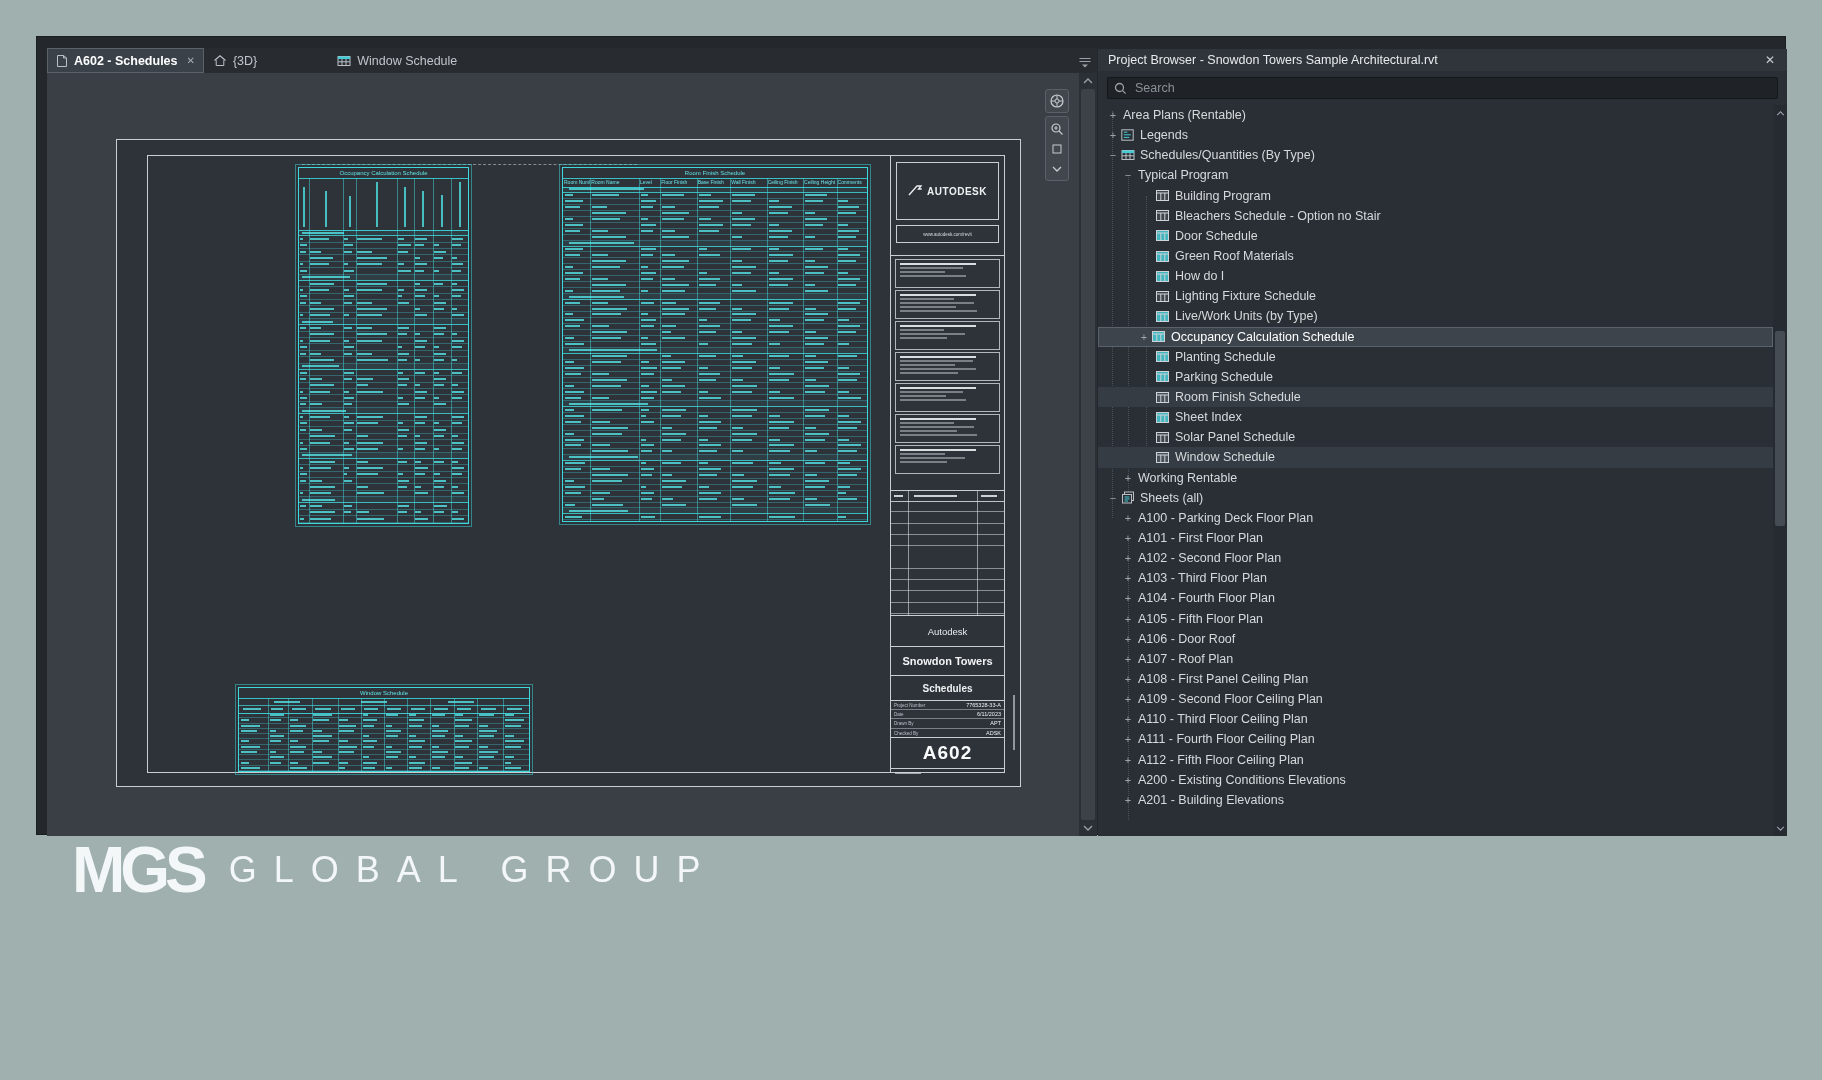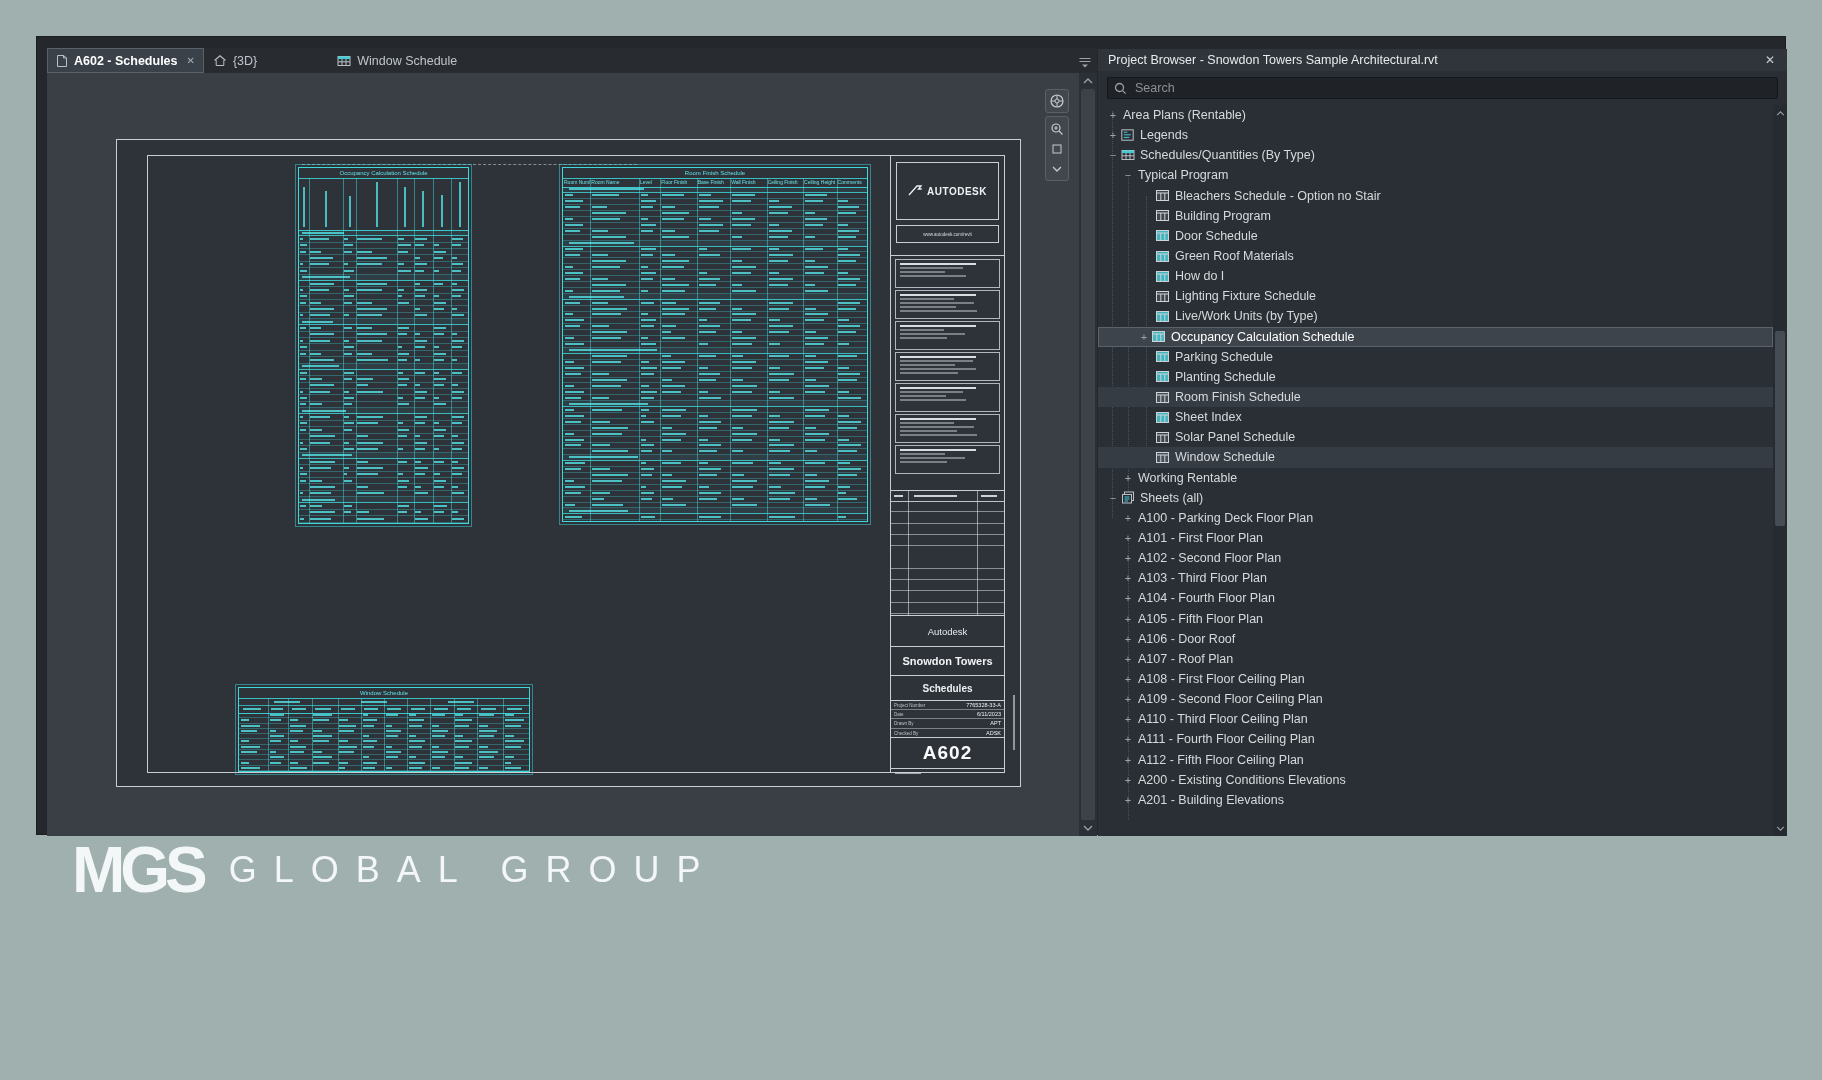--- a/index.html
+++ b/index.html
@@ -1317,30 +1317,30 @@
             <span class="expander">−</span>
             <span class="tlabel">Typical Program</span>
           </div>
           <div class="trow" style="padding-left: 56px;">
             <span class="titem-icon">
               <svg width="13" height="11" viewBox="0 0 13 11">
                 <rect x="0.5" y="0.5" width="12" height="10" fill="rgba(226,231,235,.12)" stroke="#CDD3D8"></rect>
                 <path d="M0.5 3h12M4.8 3v7.5M8.8 3v7.5" stroke="#CDD3D8" fill="none"></path>
               </svg>
             </span>
-            <span class="tlabel">Bleachers Schedule - Option no Stair</span>
+            <span class="tlabel">Building Program</span>
           </div>
           <div class="trow" style="padding-left: 56px;">
             <span class="titem-icon">
               <svg width="13" height="11" viewBox="0 0 13 11">
                 <rect x="0.5" y="0.5" width="12" height="10" fill="rgba(226,231,235,.12)" stroke="#CDD3D8"></rect>
                 <path d="M0.5 3h12M4.8 3v7.5M8.8 3v7.5" stroke="#CDD3D8" fill="none"></path>
               </svg>
             </span>
-            <span class="tlabel">Building Program</span>
+            <span class="tlabel">Bleachers Schedule - Option no Stair</span>
           </div>
           <div class="trow" style="padding-left: 56px;">
             <span class="titem-icon">
               <svg width="13" height="11" viewBox="0 0 13 11">
                 <rect x="0.5" y="0.5" width="12" height="10" fill="rgba(69,203,214,.85)" stroke="#CDD3D8"></rect>
                 <path d="M0.5 3h12M4.8 3v7.5M8.8 3v7.5" stroke="#CDD3D8" fill="none"></path>
               </svg>
             </span>
             <span class="tlabel">Door Schedule</span>
           </div>
@@ -1390,30 +1390,30 @@
             </span>
             <span class="tlabel">Occupancy Calculation Schedule</span>
           </div>
           <div class="trow" style="padding-left: 56px;">
             <span class="titem-icon">
               <svg width="13" height="11" viewBox="0 0 13 11">
                 <rect x="0.5" y="0.5" width="12" height="10" fill="rgba(69,203,214,.85)" stroke="#CDD3D8"></rect>
                 <path d="M0.5 3h12M4.8 3v7.5M8.8 3v7.5" stroke="#CDD3D8" fill="none"></path>
               </svg>
             </span>
-            <span class="tlabel">Parking Schedule</span>
+            <span class="tlabel">Planting Schedule</span>
           </div>
           <div class="trow" style="padding-left: 56px;">
             <span class="titem-icon">
               <svg width="13" height="11" viewBox="0 0 13 11">
                 <rect x="0.5" y="0.5" width="12" height="10" fill="rgba(69,203,214,.85)" stroke="#CDD3D8"></rect>
                 <path d="M0.5 3h12M4.8 3v7.5M8.8 3v7.5" stroke="#CDD3D8" fill="none"></path>
               </svg>
             </span>
-            <span class="tlabel">Planting Schedule</span>
+            <span class="tlabel">Parking Schedule</span>
           </div>
           <div class="trow hl-subtle" style="padding-left: 56px;">
             <span class="titem-icon">
               <svg width="13" height="11" viewBox="0 0 13 11">
                 <rect x="0.5" y="0.5" width="12" height="10" fill="rgba(226,231,235,.12)" stroke="#CDD3D8"></rect>
                 <path d="M0.5 3h12M4.8 3v7.5M8.8 3v7.5" stroke="#CDD3D8" fill="none"></path>
               </svg>
             </span>
             <span class="tlabel">Room Finish Schedule</span>
           </div>
@@ -1486,21 +1486,21 @@
           <div class="trow" style="padding-left: 24px;">
             <span class="expander">+</span>
             <span class="tlabel">A106 - Door Roof</span>
           </div>
           <div class="trow" style="padding-left: 24px;">
             <span class="expander">+</span>
             <span class="tlabel">A107 - Roof Plan</span>
           </div>
           <div class="trow" style="padding-left: 24px;">
             <span class="expander">+</span>
-            <span class="tlabel">A108 - First Floor Ceiling Plan</span>
+            <span class="tlabel">A108 - First Panel Ceiling Plan</span>
           </div>
           <div class="trow" style="padding-left: 24px;">
             <span class="expander">+</span>
             <span class="tlabel">A109 - Second Floor Ceiling Plan</span>
           </div>
           <div class="trow" style="padding-left: 24px;">
             <span class="expander">+</span>
             <span class="tlabel">A110 - Third Floor Ceiling Plan</span>
           </div>
           <div class="trow" style="padding-left: 24px;">

